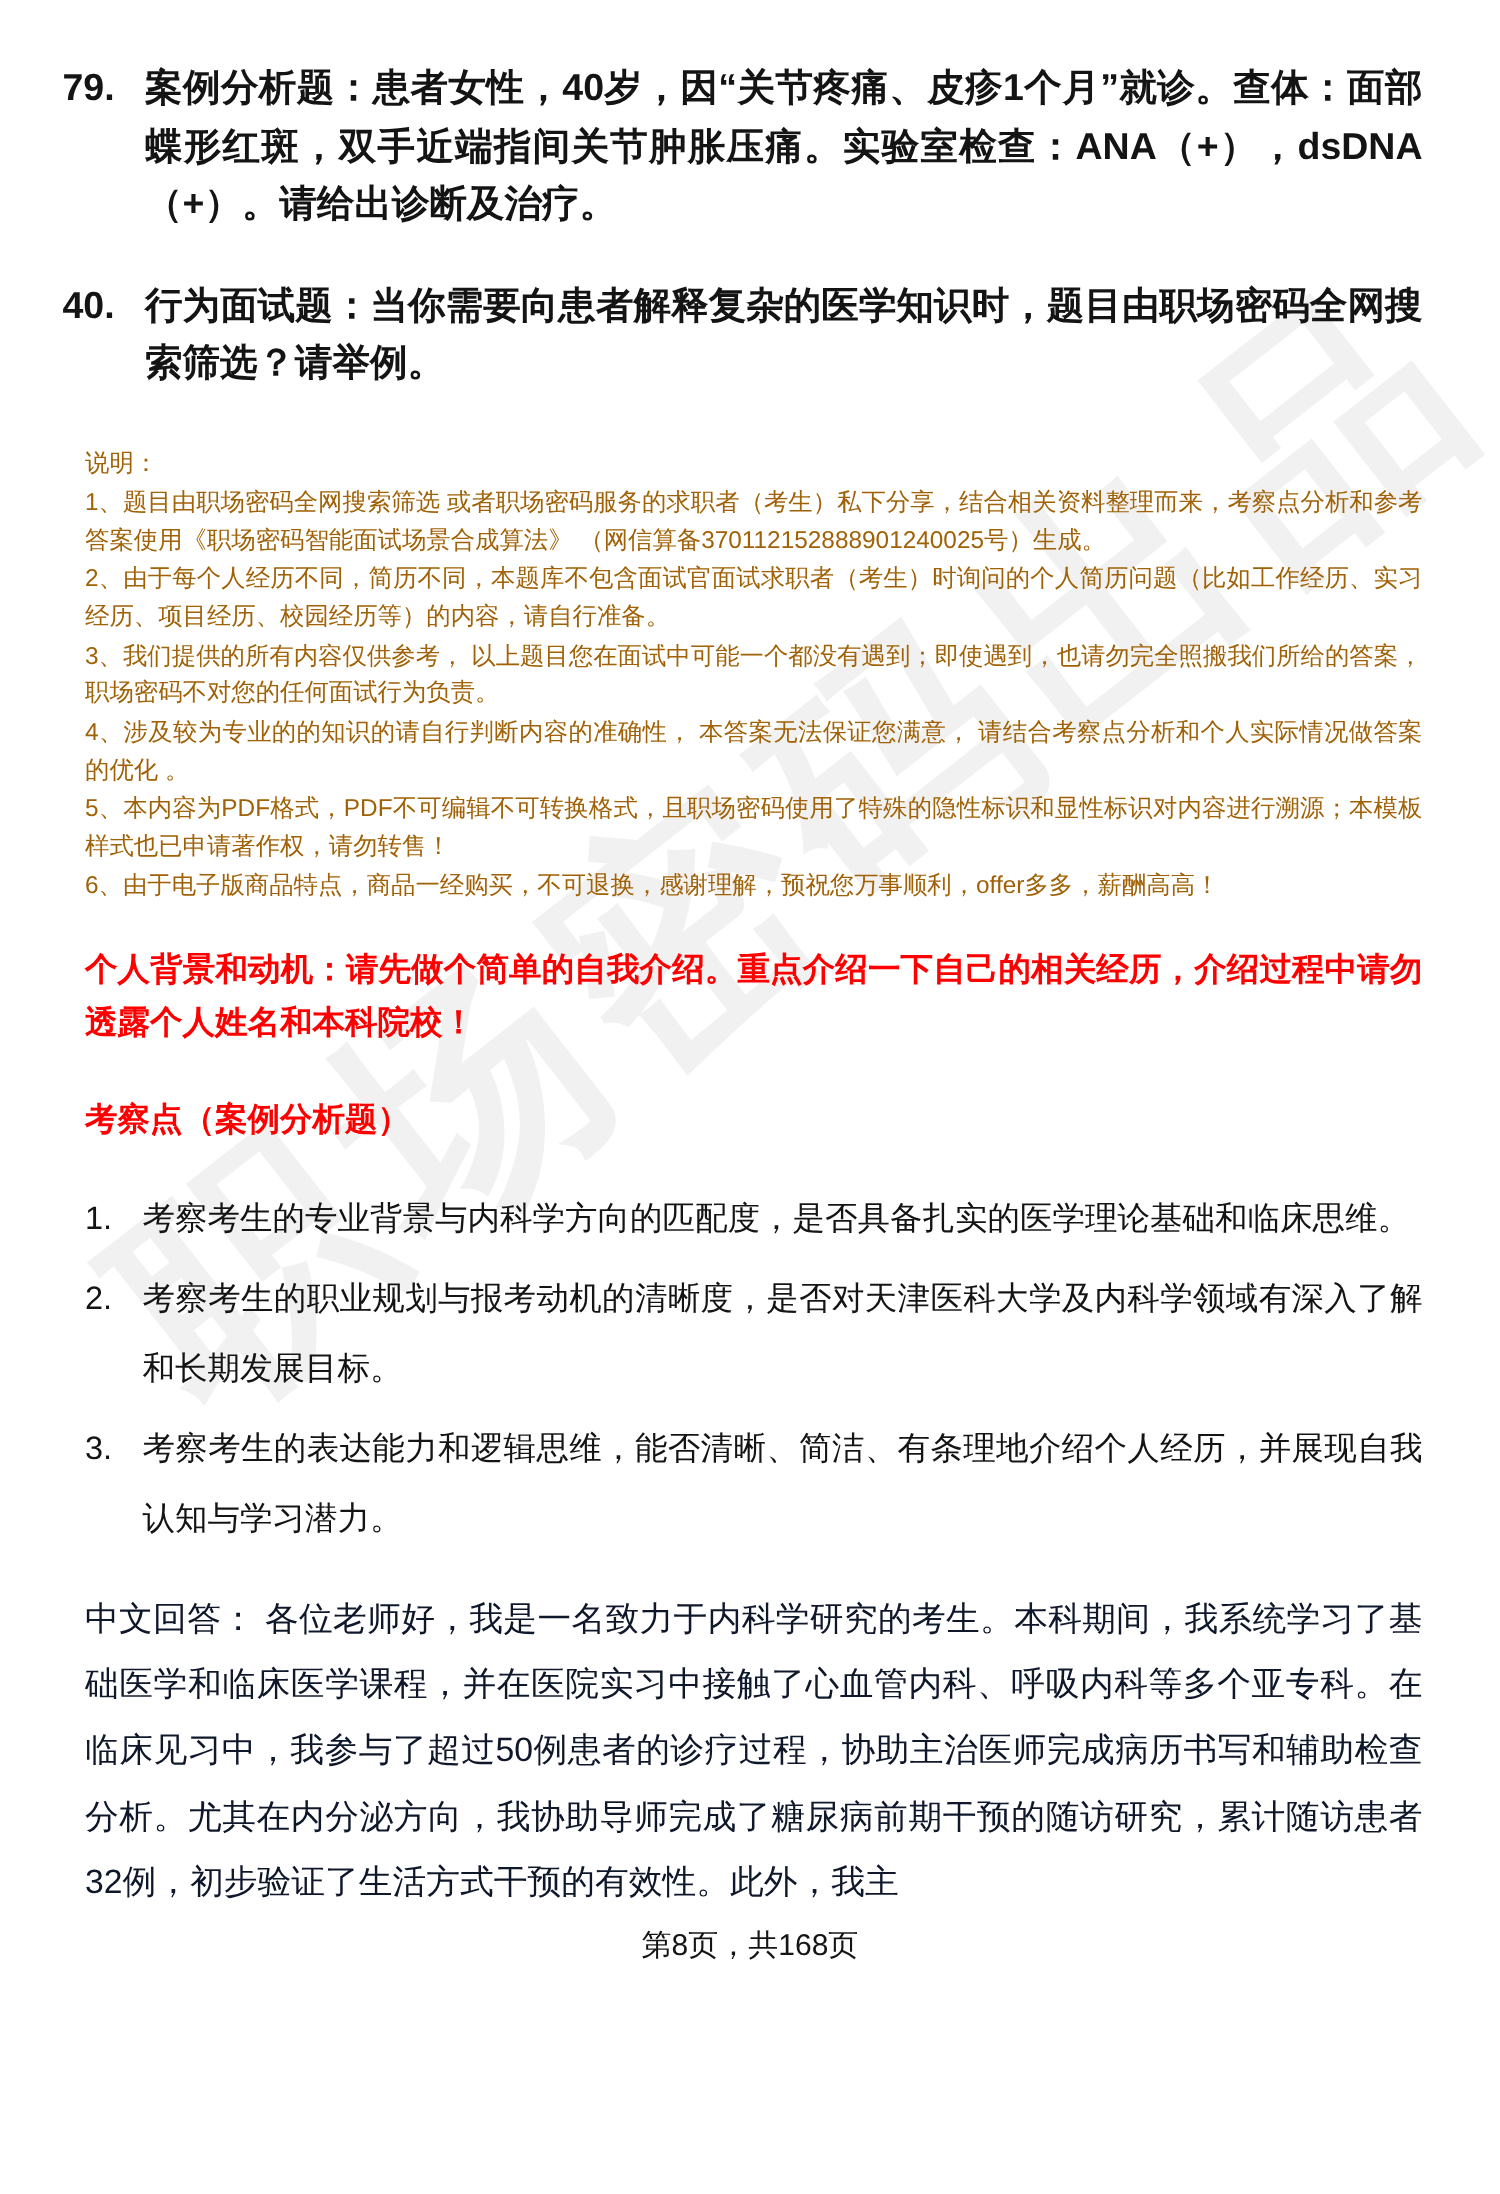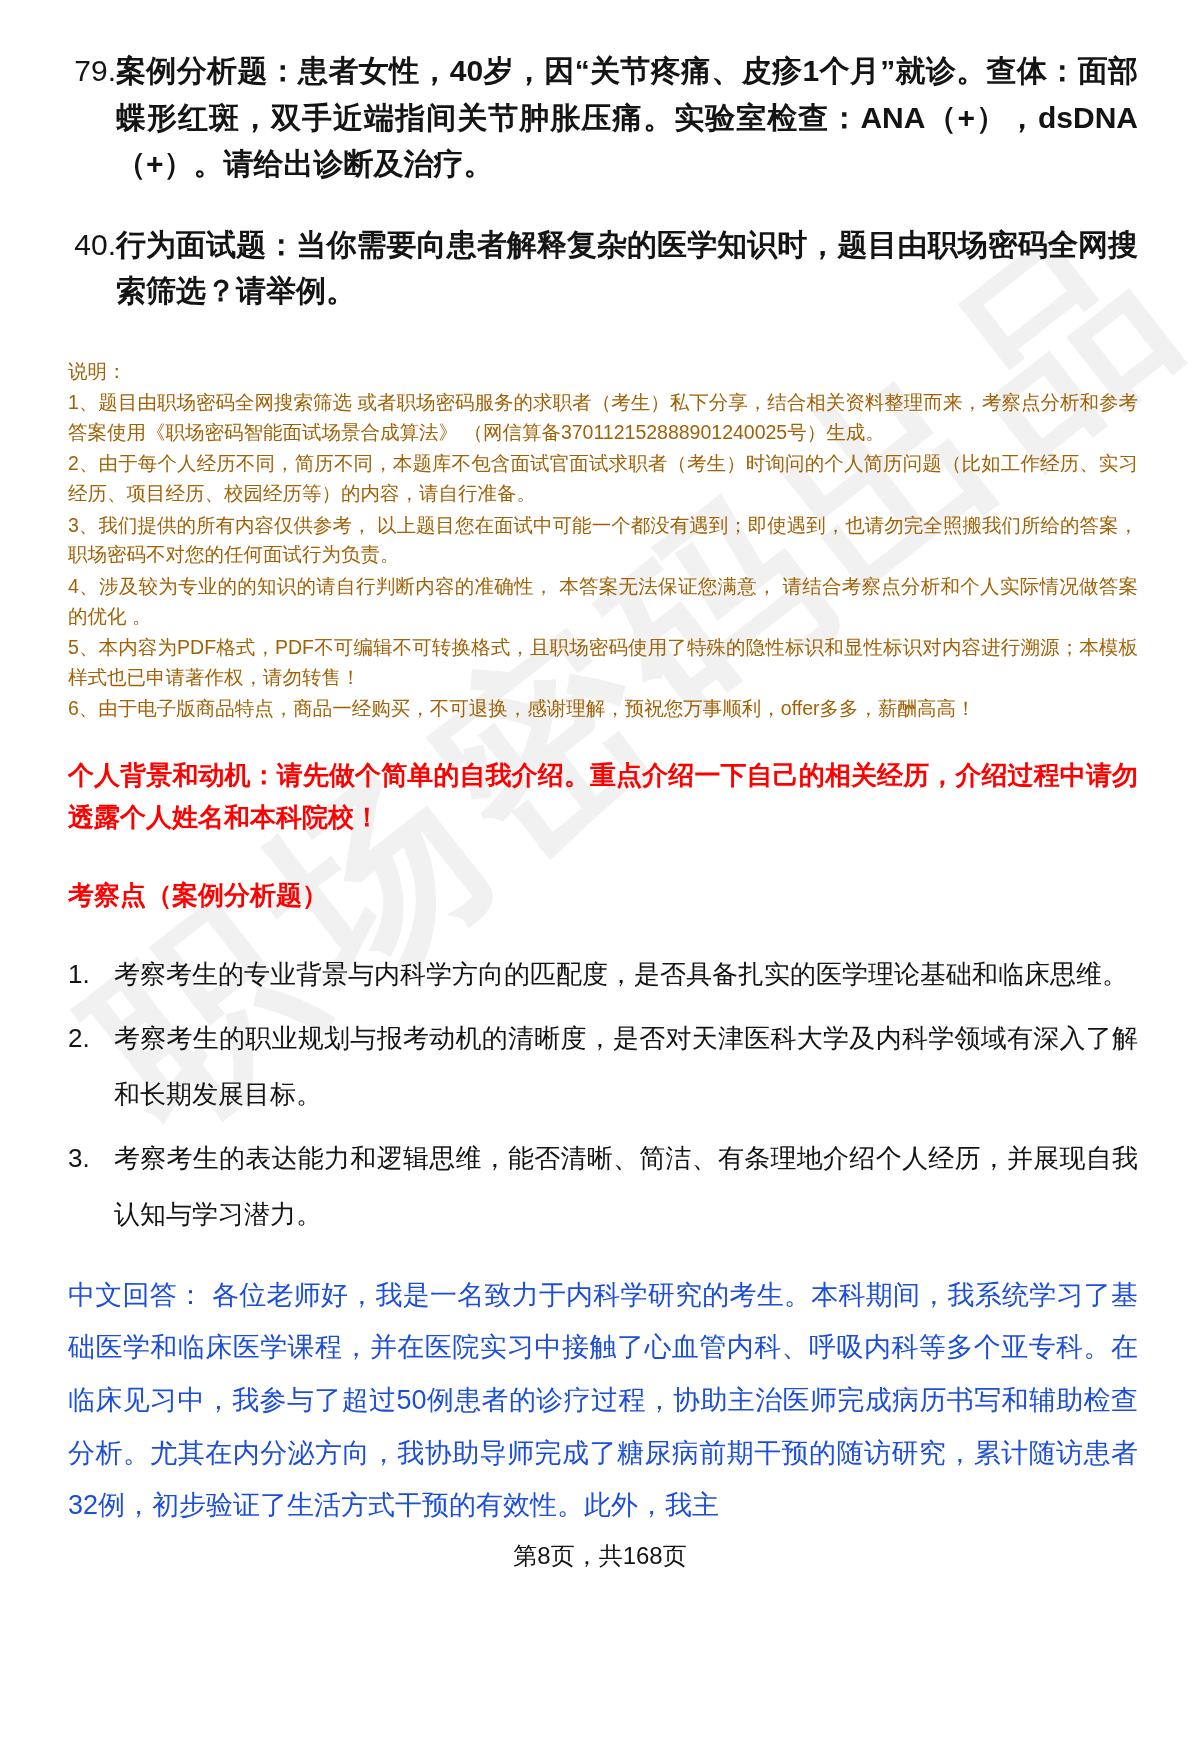--- a/index.html
+++ b/index.html
@@ -41,21 +41,22 @@
   .question {
     display: flex;
     font-size: 30px;
     line-height: 1.55;
     color: #141414;
     font-weight: 500;
   }
   .question + .question { margin-top: 34px; }
   .q-num {
     flex: 0 0 66px;
-    text-align: right;
+    text-align: left;
+    font-weight: bold;
   }
   .q-text { flex: 1; text-align: justify; font-weight: bold; }
   .notes {
     margin-top: 42px;
     margin-left: 18px;
     font-size: 19.5px;
     line-height: 1.52;
     color: #a16207;
     font-weight: 400;
   }
@@ -84,21 +85,21 @@
     color: #141414;
     margin-bottom: 8px;
   }
   .p-num { flex: 0 0 46px; }
   .p-text { flex: 1; text-align: justify; }
   .answer {
     margin-top: 26px;
     margin-left: 18px;
     font-size: 27px;
     line-height: 1.95;
-    color: #1d4ed8;
+    color: #0f172a;
     text-align: justify;
   }
   .footer {
     position: relative;
     z-index: 2;
     text-align: center;
     font-size: 24px;
     color: #141414;
     margin-top: 8px;
   }

